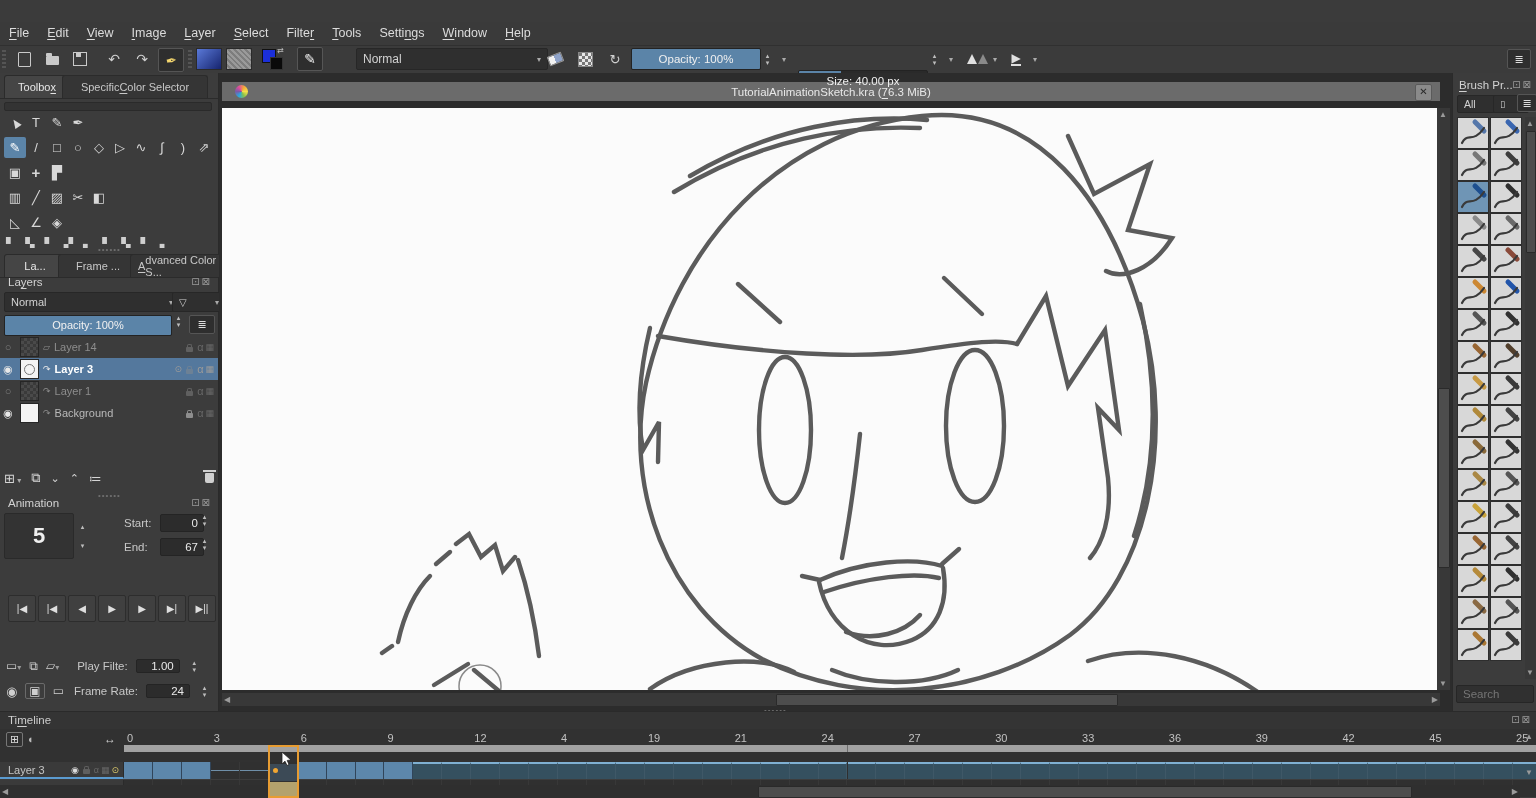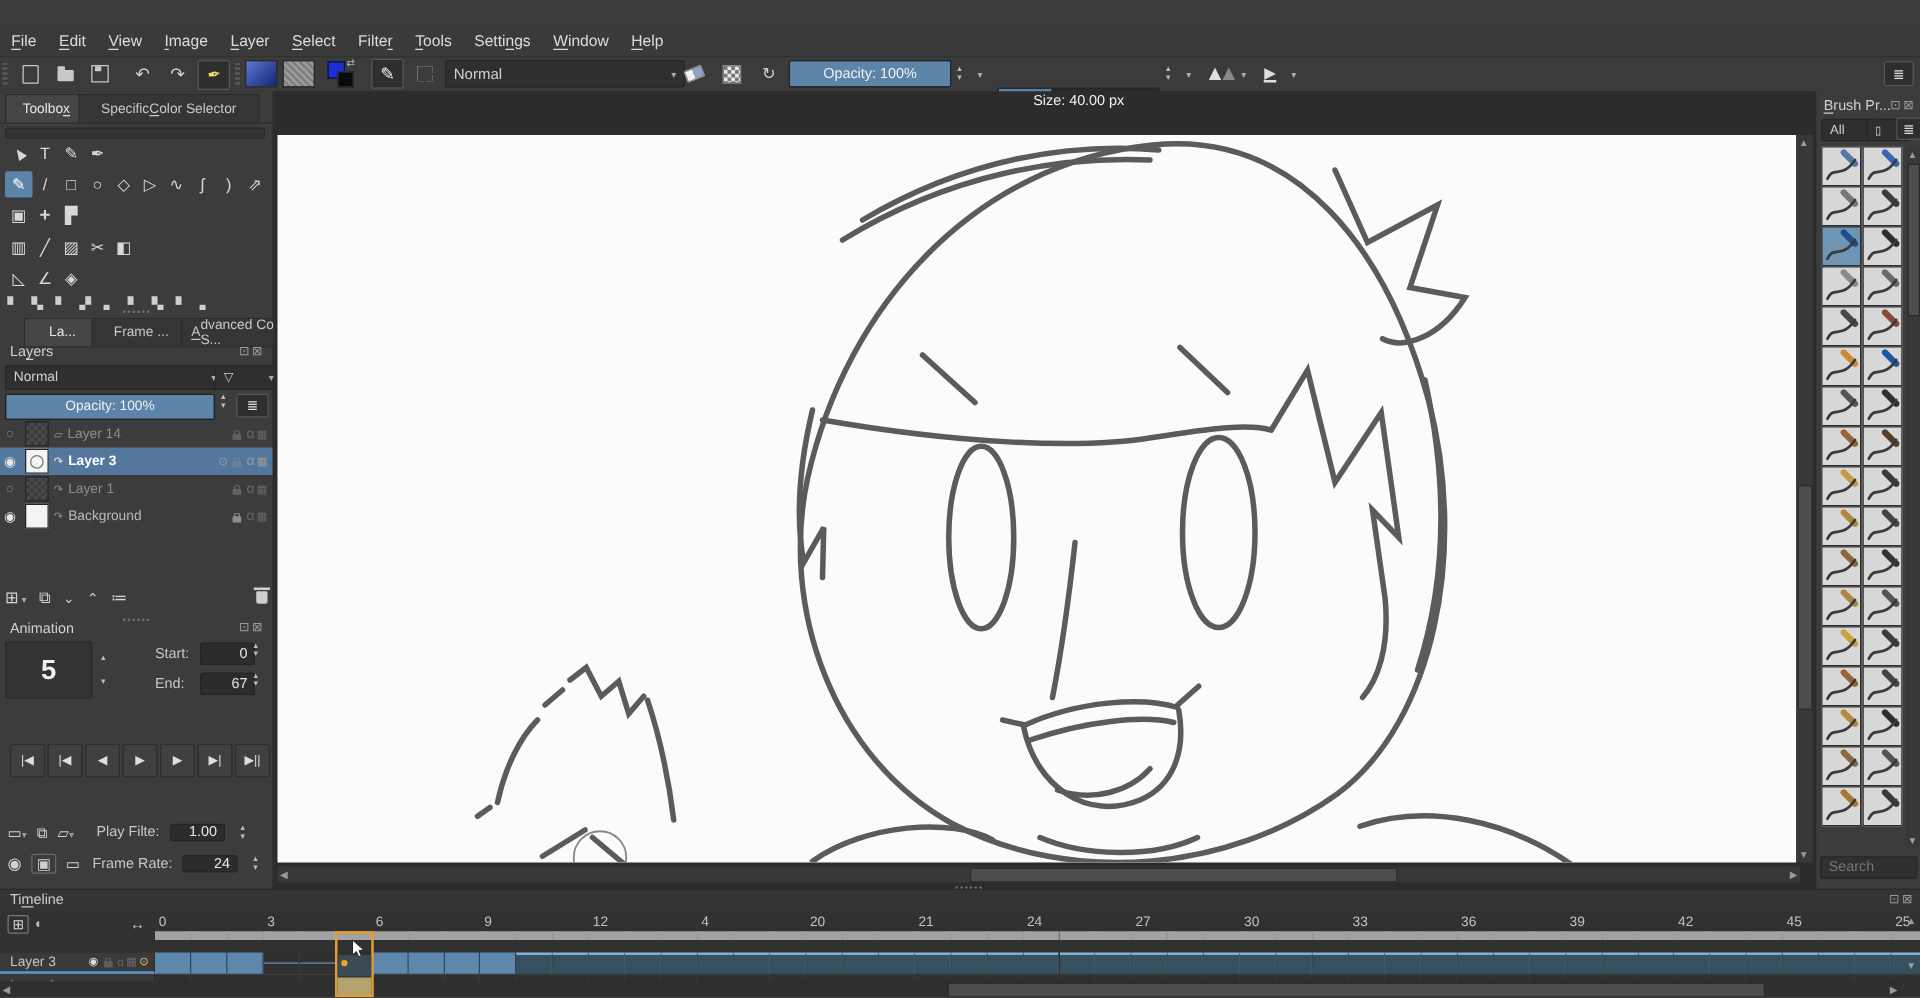--- a/index.html
+++ b/index.html
@@ -298,21 +298,21 @@
         <div class="toolcell" style="left: 25px; top: 139px;">
           <span>∠</span>
         </div>
         <div class="toolcell" style="left: 46px; top: 139px;">
           <span>◈</span>
         </div>
       </div>
     <div class="abs" id="toolclip" style="left:0;top:164px;width:218px;height:11px;overflow:hidden;color:#cfcfcf;font-size:12px;letter-spacing:10px;padding-left:6px;">▘▚▘▞▖▘▚▘▖</div>
     <div class="dots" style="left:98px;top:172px;">••••••</div>
 
-    <div class="tabbar" style="top:179px;margin-left:15px;" id="docker-tabs">
+    <div class="tabbar" style="top:179px;" id="docker-tabs">
         <div class="tab active" style="left: 4px; width: 46px;">La...</div>
         <div class="tab" style="left: 58px; width: 64px;">Frame ...</div>
         <div class="tab" style="left: 130px; width: 84px;"><span class="u">A</span>dvanced Color S...</div>
       </div>
 
     <div class="abs hdr" style="left:8px;top:203px;">La<span class="u">y</span>ers</div>
     <div class="dockbtns" style="right:6px;top:203px;">⊡⊠</div>
     <div class="abs combo" style="left:4px;top:219px;width:162px;height:18px;font-size:11px;">
       <span>Normal</span>
       <span style="font-size:8px;color:#aaa;">▾</span>
@@ -437,20 +437,25 @@
       <span class="lbl" style="margin-left:2px;">Frame Rate:</span>
       <span class="numbox" style="width:32px;display:inline-block;">24</span>
       <span class="spin">
           <span>▴</span>
           <span>▾</span>
         </span>
     </div>
   </div>
 
   <div class="canvasarea">
+    <div class="doc-titlebar">
+      <span class="doc-logo"></span>
+      <span id="doc-title">TutorialAnimationSketch.kra (<span class="u">7</span>6.3 MiB)</span>
+      <span class="doc-close">✕</span>
+    </div>
     <div class="canvas-white">
       <svg width="1215" height="582" viewBox="0 0 1215 582">
         <g fill="none" stroke="#4f4f4f" stroke-width="4.4" stroke-linecap="round" opacity="0.93">
 
           <path d="M 700,8 C 560,22 455,135 424,275 C 402,378 444,498 540,551 C 636,601 762,589 848,527 C 926,469 952,332 921,213 C 888,92 816,-4 700,8 Z"></path>
           <path d="M 468,68 C 552,18 636,6 705,12"></path>
           <path d="M 452,84 C 540,30 628,17 698,20"></path>
 
           <path d="M 846,28 L 872,86 L 928,56 L 906,122 L 950,130 C 930,162 901,172 884,163"></path>
           <path d="M 918,196 C 934,268 938,348 912,428"></path>
@@ -670,21 +675,21 @@
       <span class="abs" style="left:6px;top:3px;border:1px solid #777;border-radius:2px;padding:0 3px;font-size:11px;color:#ddd;">⊞</span>
       <span class="abs" style="left:28px;top:4px;font-size:11px;color:#bbb;">◐</span>
       <span class="abs" style="left:104px;top:3px;font-size:12px;color:#ccc;">↔</span>
       <div id="ruler">
           <span class="tick-num" style="left: 127px;">0</span>
           <span class="tick-num" style="left: 213.82px;">3</span>
           <span class="tick-num" style="left: 300.64px;">6</span>
           <span class="tick-num" style="left: 387.46px;">9</span>
           <span class="tick-num" style="left: 474.28px;">12</span>
           <span class="tick-num" style="left: 561.1px;">4</span>
-          <span class="tick-num" style="left: 647.92px;">20</span>
+          <span class="tick-num" style="left: 647.92px;">19</span>
           <span class="tick-num" style="left: 734.74px;">21</span>
           <span class="tick-num" style="left: 821.56px;">24</span>
           <span class="tick-num" style="left: 908.38px;">27</span>
           <span class="tick-num" style="left: 995.2px;">30</span>
           <span class="tick-num" style="left: 1082.02px;">33</span>
           <span class="tick-num" style="left: 1168.84px;">36</span>
           <span class="tick-num" style="left: 1255.66px;">39</span>
           <span class="tick-num" style="left: 1342.48px;">42</span>
           <span class="tick-num" style="left: 1429.3px;">45</span>
           <span class="tick-num" style="left: 1516.12px;">25</span>

